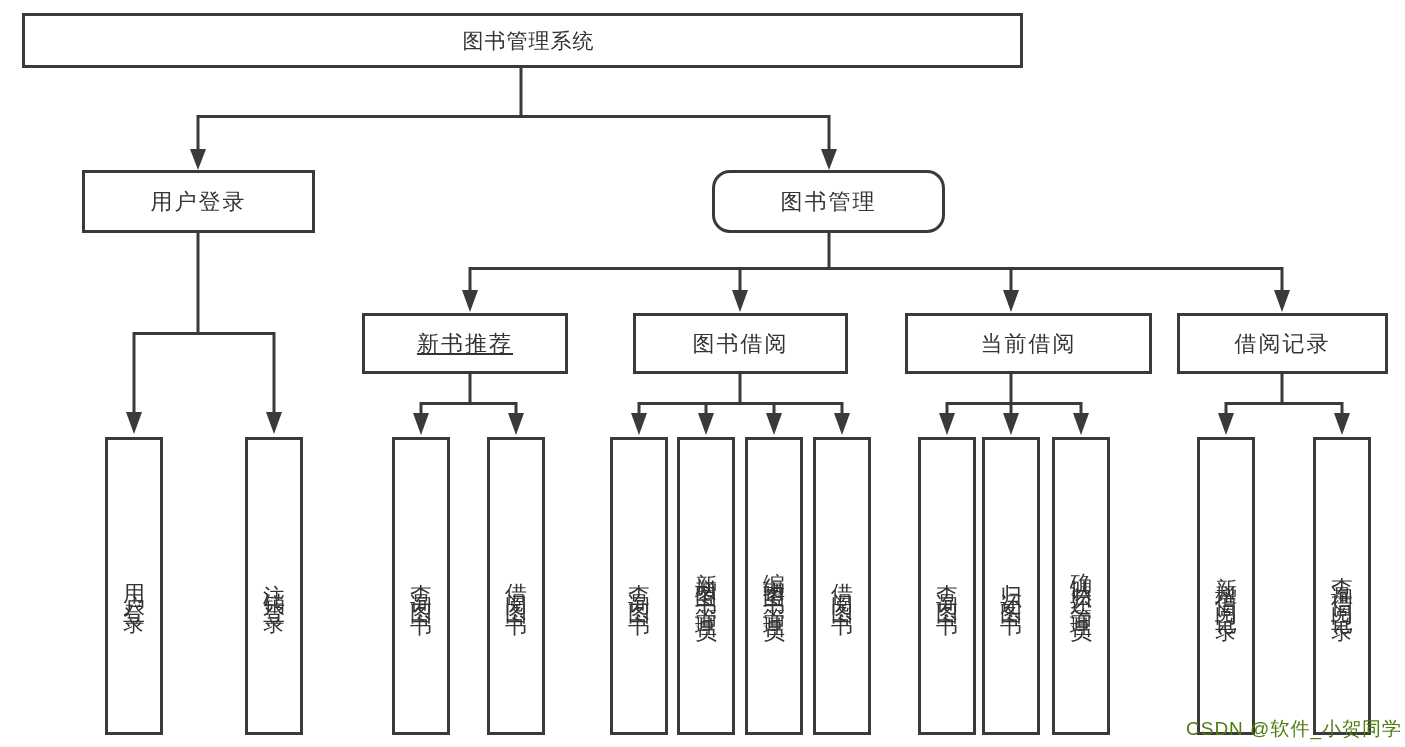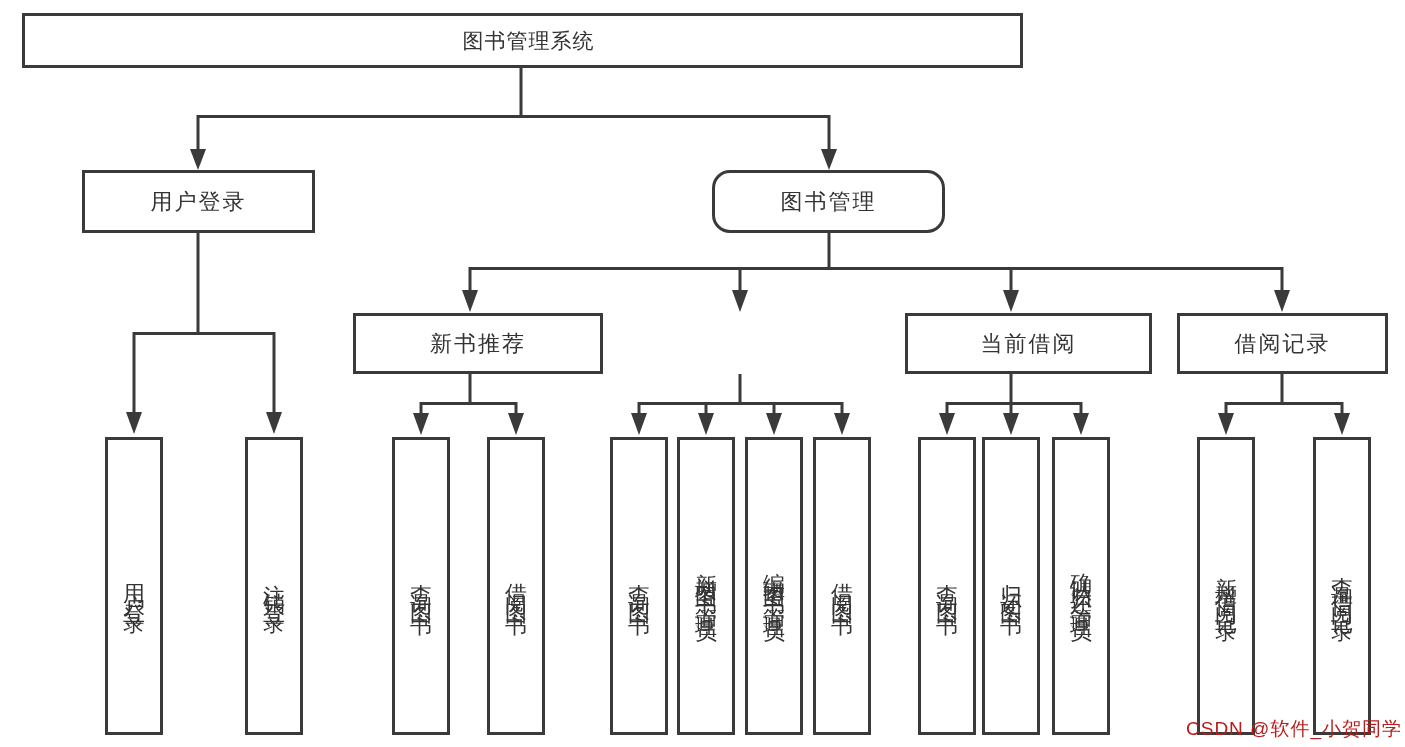--- a/index.html
+++ b/index.html
@@ -43,21 +43,21 @@
     font-size: 22px;
     line-height: 1;
   }
   .watermark {
     position: absolute;
     left: 1186px;
     top: 716px;
     z-index: 2;
     font-size: 19px;
     letter-spacing: 1px;
-    color: #b91c1c;
+    color: #4d7c0f;
     white-space: nowrap;
   }
   .cline { stroke: #3a3a3a; stroke-width: 3; fill: none; }
   .ahead { fill: #3a3a3a; stroke: none; }
 </style>
 </head>
 <body>
 
 <div id="stage">
 
@@ -95,21 +95,22 @@
     <path class="cline" d="M1282,374 V403.5 M1226,403.5 H1342 M1226,402 V414 M1342,402 V414"></path>
     <polygon class="ahead" points="1218,413 1234,413 1226,435"></polygon>
     <polygon class="ahead" points="1334,413 1350,413 1342,435"></polygon>
   </svg>
 
   <div class="box root-box">图书管理系统</div>
 
   <div class="box l2-box" style="left:82px;">用户登录</div>
   <div class="box l2-box" style="left:712px;border-radius:18px;">图书管理</div>
 
-  <div class="box l3-box" style="left:353px;  width:250px;">新书推荐</div>
+  <div class="box l3-box" style="left:362px;  width:206px;text-decoration:underline;">新书推荐</div>
+  <div class="box l3-box" style="left:633px;  width:215px;">图书借阅</div>
   <div class="box l3-box" style="left:905px;  width:247px;">当前借阅</div>
   <div class="box l3-box" style="left:1177px; width:211px;">借阅记录</div>
 
   <div class="box leaf" style="left:105px;">用户登录</div>
   <div class="box leaf" style="left:245px;">注销登录</div>
   <div class="box leaf" style="left:392px;">查询图书</div>
   <div class="box leaf" style="left:487px;">借阅图书</div>
   <div class="box leaf" style="left:610px;">查询图书</div>
   <div class="box leaf" style="left:677px; letter-spacing:7px;">新增图书（管理员）</div>
   <div class="box leaf" style="left:745px; letter-spacing:7px;">编辑图书（管理员）</div>

